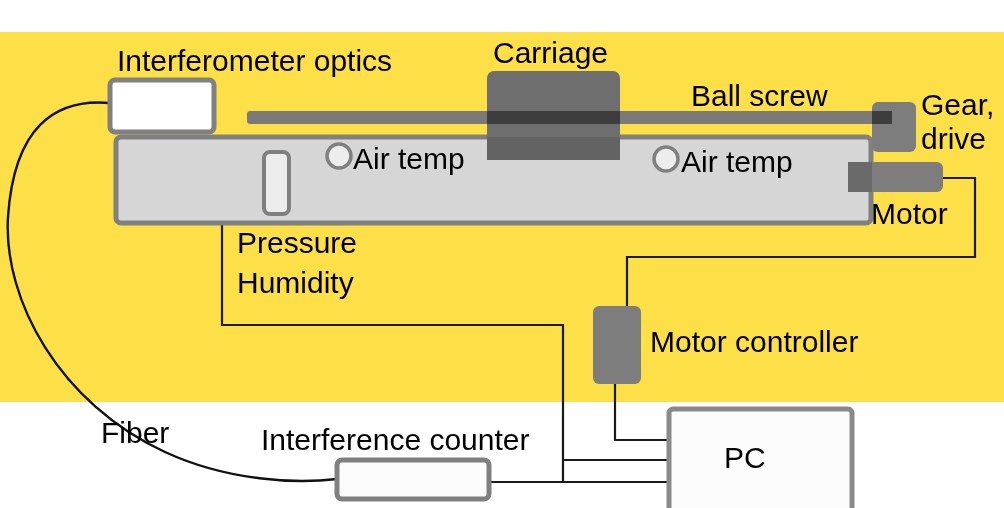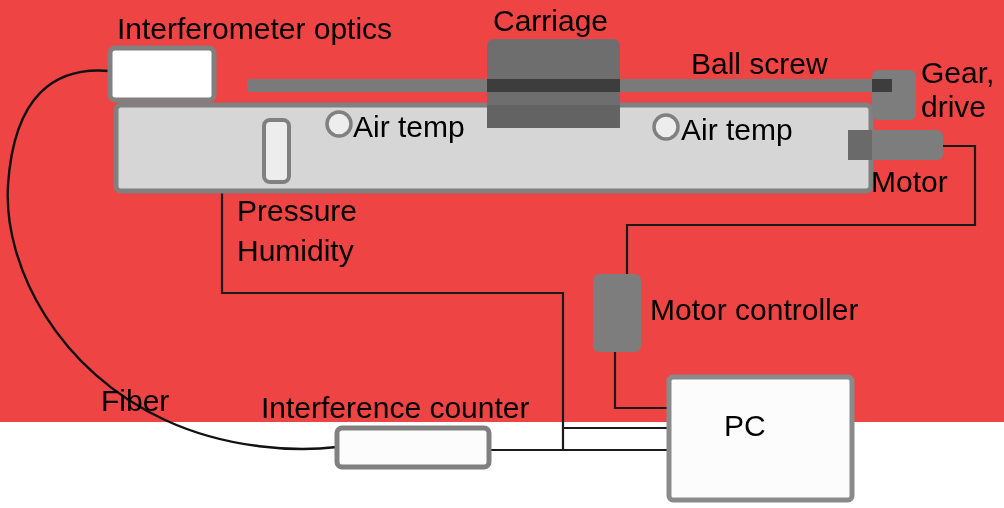--- a/index.html
+++ b/index.html
@@ -10,22 +10,23 @@
   }
   body {
     width: 1004px;
     height: 508px;
     overflow: hidden;
     font-family: "Liberation Sans", sans-serif;
   }
   #diagram-root {
     position: relative;
     width: 1004px;
-    height: 422px;
-    background: #ef4444;
+    height: 370px;
+    background: #fde047;
+    margin-top: 32px;
   }
   svg.diagram {
     display: block;
     width: 1004px;
     height: 508px;
   }
   text.label {
     font-family: "Liberation Sans", sans-serif;
     font-size: 30px;
     fill: #000000;

